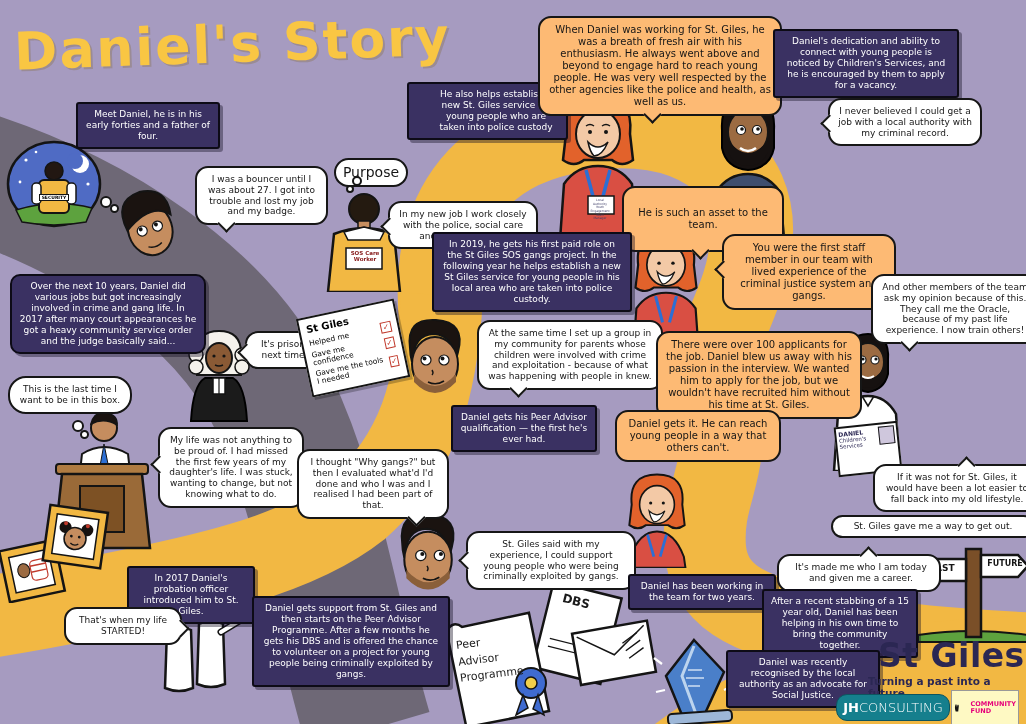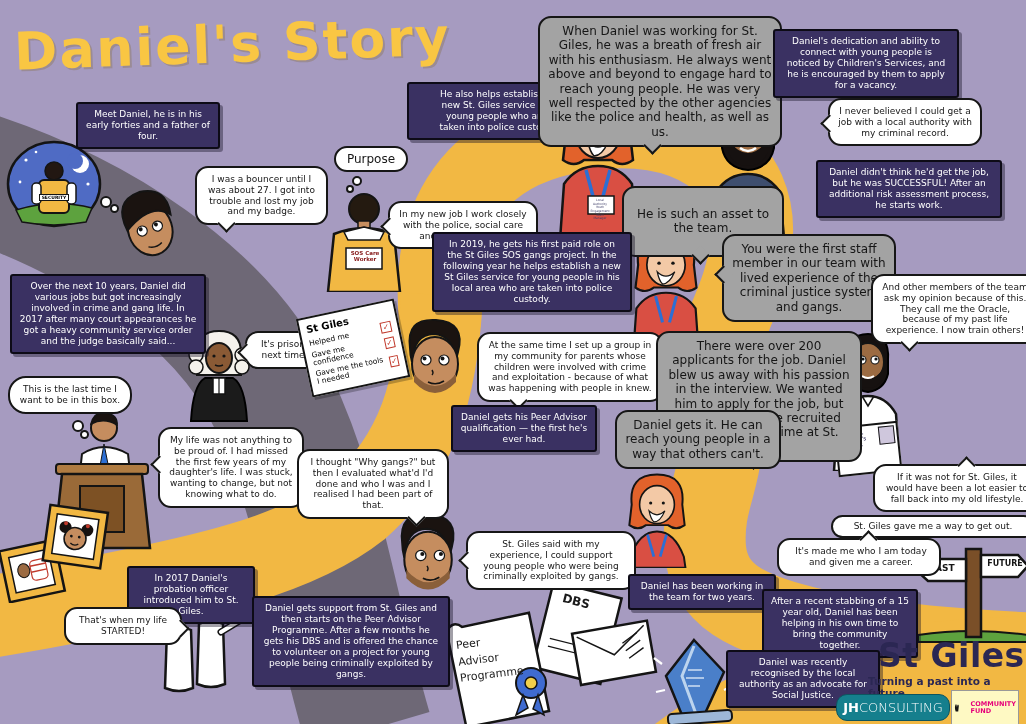--- a/index.html
+++ b/index.html
@@ -6,21 +6,21 @@
   .stage{position:relative;width:1026px;height:724px;overflow:hidden;background:#a69bc0;
          font-family:"DejaVu Sans",sans-serif;}
   .abs{position:absolute;}
   .txt{z-index:6;}
   .fig{z-index:3;}
   .box{background:#3a3162;color:#fff;border:2px solid #0d0b16;border-radius:3px;
        padding:5px 7px;font-size:9px;line-height:1.22;text-align:center;
        box-shadow:3px 3px 0 rgba(20,15,35,.4);}
   .bub{position:absolute;background:#ffffff;color:#161616;border:2px solid #161616;
        border-radius:13px;padding:6px 8px;font-size:9px;line-height:1.2;text-align:center;}
-  .green{background:#a3a3a3;font-size:12px;}
+  .green{background:#fdba74;font-size:10px;}
   .thought{border-radius:18px;}
   .tb::after,.tl::after,.tr::after,.tt::after,.tbl::after,.tbr::after{
        content:"";position:absolute;width:11px;height:11px;background:inherit;transform:rotate(45deg);}
   .tb::after{bottom:-7px;left:44%;border-right:2px solid #161616;border-bottom:2px solid #161616;}
   .tbl::after{bottom:-7px;left:18%;border-right:2px solid #161616;border-bottom:2px solid #161616;}
   .tbr::after{bottom:-7px;right:16%;border-right:2px solid #161616;border-bottom:2px solid #161616;}
   .tl::after{left:-7px;top:38%;border-left:2px solid #161616;border-bottom:2px solid #161616;}
   .tr::after{right:-7px;top:38%;border-right:2px solid #161616;border-top:2px solid #161616;}
   .tt::after{top:-7px;left:52%;border-left:2px solid #161616;border-top:2px solid #161616;}
   .dot{position:absolute;background:#fff;border:2px solid #161616;border-radius:50%;z-index:6;}
@@ -278,43 +278,42 @@
   </svg>
   <div class="abs txt sign" style="left:922px;top:563px;width:40px;font-size:9px;">PAST</div>
   <div class="abs txt sign" style="left:984px;top:559px;width:42px;font-size:8px;">FUTURE</div>
 
   <div class="abs txt title" style="left:14px;top:14px;width:440px;">Daniel's Story</div>
 
   <div class="abs txt box" style="left:76px;top:102px;width:126px;">Meet Daniel, he is in his early forties and a father of four.</div>
 
   <div class="bub txt tbl" style="left:195px;top:166px;width:113px;">I was a bouncer until I was about 27. I got into trouble and lost my job and my badge.</div>
 
-  <div class="bub txt thought" style="left:334px;top:146px;width:58px;font-size:12px;padding:4px 6px;">Purpose</div>
+  <div class="bub txt thought" style="left:334px;top:158px;width:58px;font-size:14px;padding:4px 6px;">Purpose</div>
   <span class="dot" style="left:352px;top:176px;width:6px;height:6px"></span>
   <span class="dot" style="left:346px;top:185px;width:4px;height:4px"></span>
 
   <div class="bub txt tl" style="left:388px;top:170px;width:130px;margin-top:31px;">In my new job I work closely with the police, social care and other partners.</div>
 
   <div class="abs txt box" style="left:407px;top:82px;width:126px;padding-left:24px;">He also helps establish a new St. Giles service for young people who are taken into police custody</div>
 
   <div class="bub txt green tb" style="left:538px;top:16px;width:224px;">When Daniel was working for St. Giles, he was a breath of fresh air with his enthusiasm. He always went above and beyond to engage hard to reach young people. He was very well respected by the other agencies like the police and health, as well as us.</div>
 
   <div class="abs txt box" style="left:773px;top:29px;width:168px;">Daniel's dedication and ability to connect with young people is noticed by Children's Services, and he is encouraged by them to apply for a vacancy.</div>
 
   <div class="bub txt green tb" style="left:622px;top:186px;width:146px;padding:19px 6px;">He is such an asset to the team.</div>
 
   <div class="bub txt tl" style="left:828px;top:98px;width:134px;">I never believed I could get a job with a local authority with my criminal record.</div>
 
-  <div class="abs txt box" style="left:816px;top:160px;width:168px;">Daniel didn't think he'd get the job, but he was SUCCESSFUL! After an additional risk assessment process, he starts work.</div>
 
   <div class="bub txt green tl" style="left:722px;top:234px;width:154px;">You were the first staff member in our team with lived experience of the criminal justice system and gangs.</div>
 
   <div class="bub txt tbl" style="left:871px;top:274px;width:148px;">And other members of the team ask my opinion because of this. They call me the Oracle, because of my past life experience. I now train others!</div>
 
-  <div class="abs txt box" style="left:10px;top:274px;width:178px;">Over the next 10 years, Daniel did various jobs but got increasingly involved in crime and gang life. In 2017 after many court appearances he got a heavy community service order and the judge basically said...</div>
+  <div class="abs txt box" style="left:10px;top:274px;width:178px;border-radius:10px;">Over the next 10 years, Daniel did various jobs but got increasingly involved in crime and gang life. In 2017 after many court appearances he got a heavy community service order and the judge basically said...</div>
 
   <div class="bub txt tl" style="left:245px;top:331px;width:56px;">It's prison next time</div>
 
   <div class="abs txt note" style="left:303px;top:308px;width:84px;">
     <div class="hd">St Giles</div>
     <div class="row">
         <span>Helped me</span>
         <span class="chk">✓</span>
       </div>
     <div class="row">
@@ -322,23 +321,23 @@
         <span class="chk">✓</span>
       </div>
     <div class="row">
         <span>Gave me the tools I needed</span>
         <span class="chk">✓</span>
       </div>
   </div>
 
   <div class="abs txt box" style="left:432px;top:232px;width:182px;">In 2019, he gets his first paid role on the St Giles SOS gangs project. In the following year he helps establish a new St Giles service for young people in his local area who are taken into police custody.</div>
 
-  <div class="bub txt tbl" style="left:477px;top:332px;width:166px;">At the same time I set up a group in my community for parents whose children were involved with crime and exploitation - because of what was happening with people in knew.</div>
-
-  <div class="bub txt green tb" style="left:656px;top:331px;width:186px;">There were over 200 applicants for the job. Daniel blew us away with his passion in the interview. We wanted him to apply for the job, but we wouldn't have recruited him without his time at St. Giles.</div>
+  <div class="bub txt tbl" style="left:477px;top:320px;width:166px;">At the same time I set up a group in my community for parents whose children were involved with crime and exploitation - because of what was happening with people in knew.</div>
+
+  <div class="bub txt green tb" style="left:656px;top:331px;width:186px;">There were over 100 applicants for the job. Daniel blew us away with his passion in the interview. We wanted him to apply for the job, but we wouldn't have recruited him without his time at St. Giles.</div>
 
   <div class="bub txt green" style="left:615px;top:410px;width:146px;">Daniel gets it. He can reach young people in a way that others can't.</div>
 
   <div class="abs txt box" style="left:451px;top:405px;width:128px;">Daniel gets his Peer Advisor qualification — the first he's ever had.</div>
 
   <div class="bub txt thought" style="left:8px;top:376px;width:104px;">This is the last time I want to be in this box.</div>
   <span class="dot" style="left:72px;top:420px;width:8px;height:8px"></span>
   <span class="dot" style="left:80px;top:430px;width:5px;height:5px"></span>
 
   <div class="bub txt tl" style="left:158px;top:427px;width:126px;">My life was not anything to be proud of. I had missed the first few years of my daughter's life. I was stuck, wanting to change, but not knowing what to do.</div>
@@ -351,21 +350,21 @@
 
   <div class="bub txt tr" style="left:64px;top:607px;width:98px;">That's when my life STARTED!</div>
 
   <div class="abs txt box" style="left:252px;top:596px;width:180px;">Daniel gets support from St. Giles and then starts on the Peer Advisor Programme. After a few months he gets his DBS and is offered the chance to volunteer on a project for young people being criminally exploited by gangs.</div>
 
 
   <div class="bub txt tt" style="left:873px;top:464px;width:148px;">If it was not for St. Giles, it would have been a lot easier to fall back into my old lifestyle.</div>
 
   <div class="bub txt" style="left:831px;top:515px;width:188px;padding:4px 6px;">St. Giles gave me a way to get out.</div>
 
-  <div class="bub txt tt" style="left:777px;top:538px;width:140px;padding-left:12px;">It's made me who I am today and given me a career.</div>
+  <div class="bub txt tt" style="left:777px;top:554px;width:140px;padding-left:12px;">It's made me who I am today and given me a career.</div>
 
   <div class="abs txt box" style="left:628px;top:574px;width:130px;">Daniel has been working in the team for two years.</div>
 
   <div class="abs txt box" style="left:762px;top:589px;width:138px;">After a recent stabbing of a 15 year old, Daniel has been helping in his own time to bring the community together.</div>
 
   <div class="abs txt box" style="left:726px;top:650px;width:136px;">Daniel was recently recognised by the local authority as an advocate for Social Justice.</div>
 
   <div class="abs txt brand" style="left:878px;top:636px;width:150px;">St Giles</div>
   <div class="abs txt tagline" style="left:868px;top:675px;width:156px;">Turning a past into a future</div>
 

